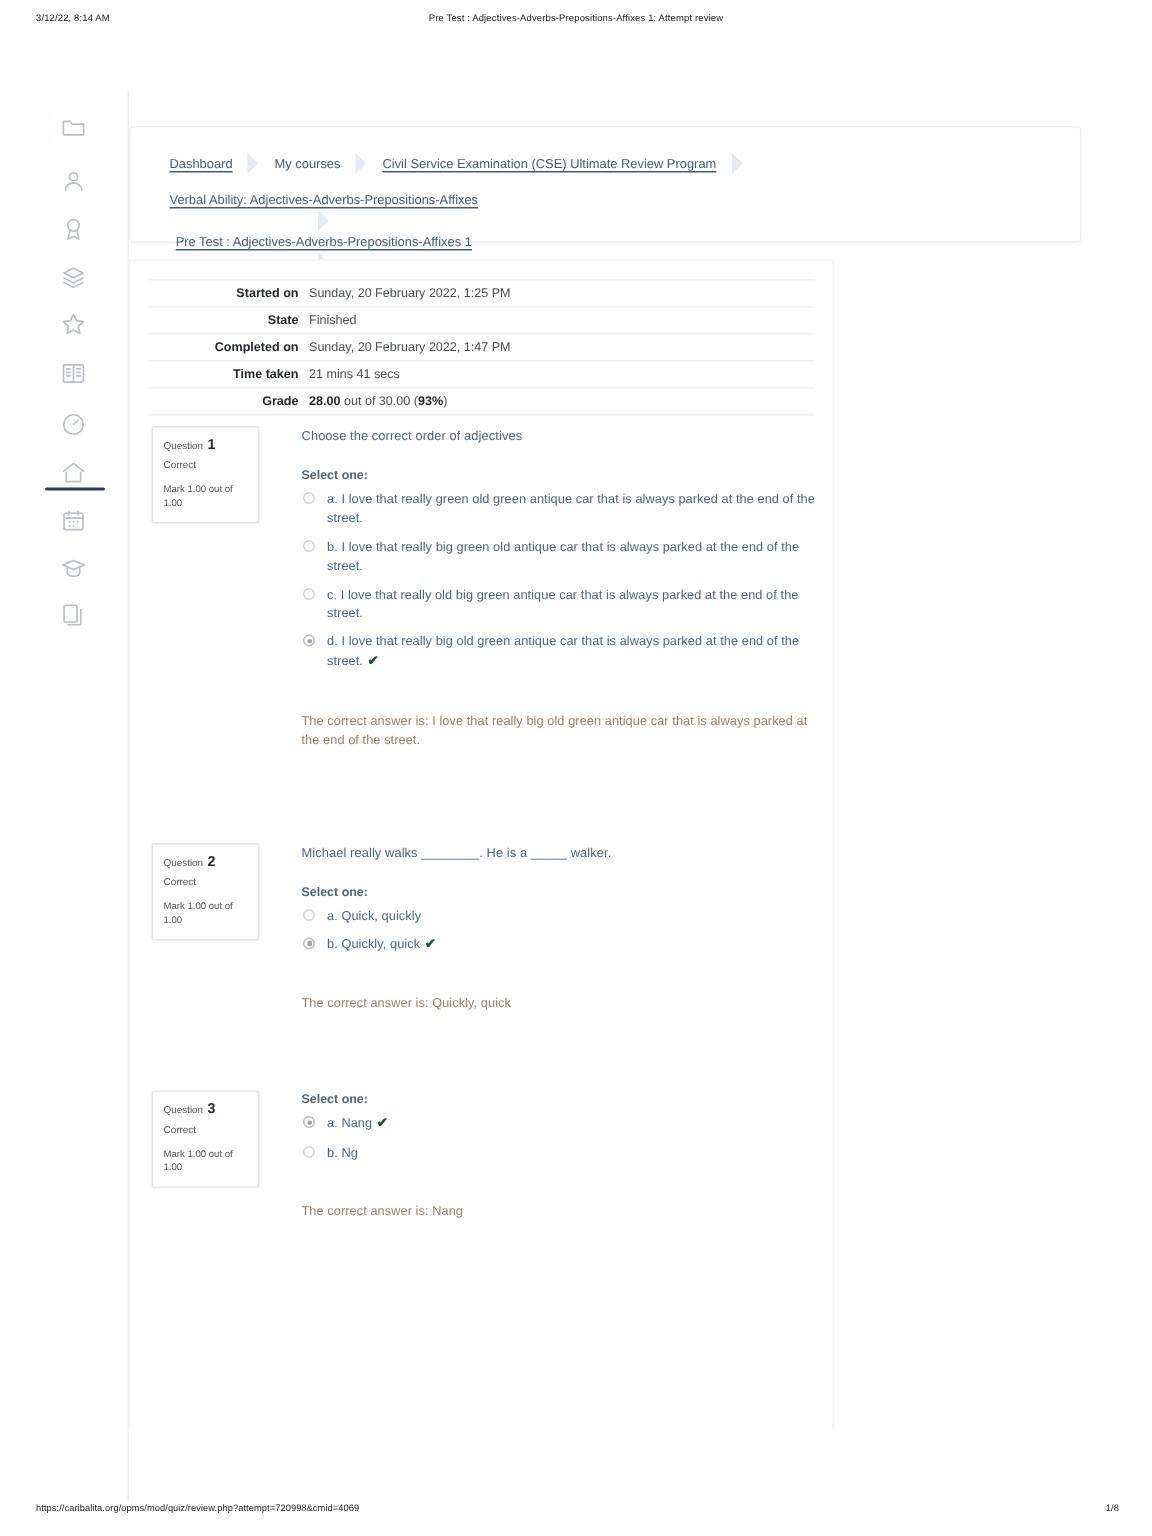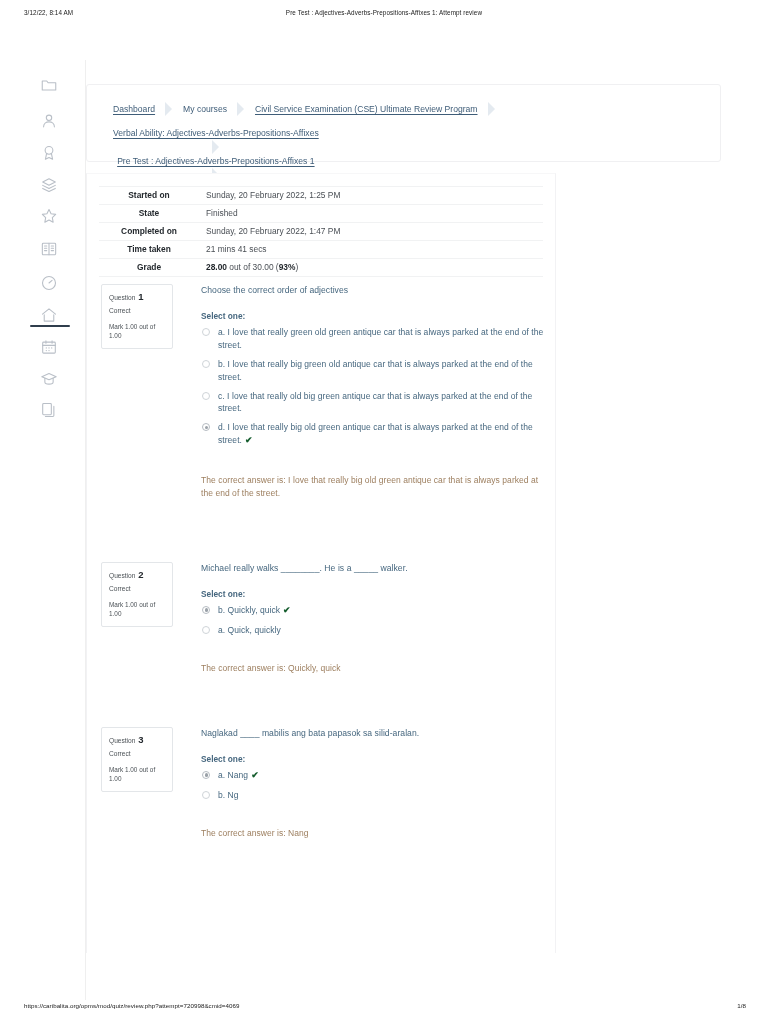--- a/index.html
+++ b/index.html
@@ -72,21 +72,21 @@
   }
 
   
   .summary { position: absolute; left: 12px; top: 12px; width: 444px; }
   .summary table { width: 100%; border-collapse: collapse; }
   .summary th, .summary td {
     border-top: 1px solid #f1f2f3; border-bottom: 1px solid #f1f2f3;
     padding: 3px 0 4px 0; font-size: 8.4px; vertical-align: middle;
   }
   .summary th {
-    text-align: center; width: 107px; color: #24292e; font-weight: bold;
+    text-align: right; width: 107px; color: #24292e; font-weight: bold;
     padding-right: 7px; white-space: nowrap;
   }
   .summary td { color: #4a4f55; font-weight: normal; }
   .summary td b { color: #1f2429; font-weight: bold; }
 
   
   .qblock { position: absolute; left: 0; width: 470px; }
   .qinfo {
     position: absolute; left: 14px; top: 0; width: 72px; min-height: 62px;
     border: 1px solid #e3e6e9; border-radius: 2px; background: #fff;
@@ -292,33 +292,32 @@
         </div>
         <div class="qblock" style="top: 388px;">
           <div class="qinfo">
             <div class="qno"><span>Question</span> <b>2</b></div>
             <div class="qstate">Correct</div>
             <div class="qmark">Mark 1.00 out of 1.00</div>
           </div>
           <div class="qbody">
             <div class="qtext">Michael really walks ________. He is a _____ walker.</div>
             <div class="qselect">Select one:</div>
+            <div class="opt"><span class="radio"></span><span>a. Quick, quickly</span></div>
             <div class="opt"><span class="radio sel"></span><span>b. Quickly, quick</span><span class="tick">✔</span></div>
-            <div class="opt"><span class="radio"></span><span>a. Quick, quickly</span></div>
             <div class="answer" style="margin-top:26px">The correct answer is: Quickly, quick</div>
           </div>
         </div>
         <div class="qblock" style="top: 553px;">
           <div class="qinfo">
             <div class="qno"><span>Question</span> <b>3</b></div>
             <div class="qstate">Correct</div>
             <div class="qmark">Mark 1.00 out of 1.00</div>
           </div>
           <div class="qbody">
-            <div class="qtext">Naglakad ____ mabilis ang bata papasok sa silid-aralan.</div>
             <div class="qselect">Select one:</div>
             <div class="opt"><span class="radio sel"></span><span>a. Nang</span><span class="tick">✔</span></div>
             <div class="opt"><span class="radio"></span><span>b. Ng</span></div>
             <div class="answer" style="margin-top:26px">The correct answer is: Nang</div>
           </div>
         </div>
       </div>
   </div>
 
   <div class="print-footer">

